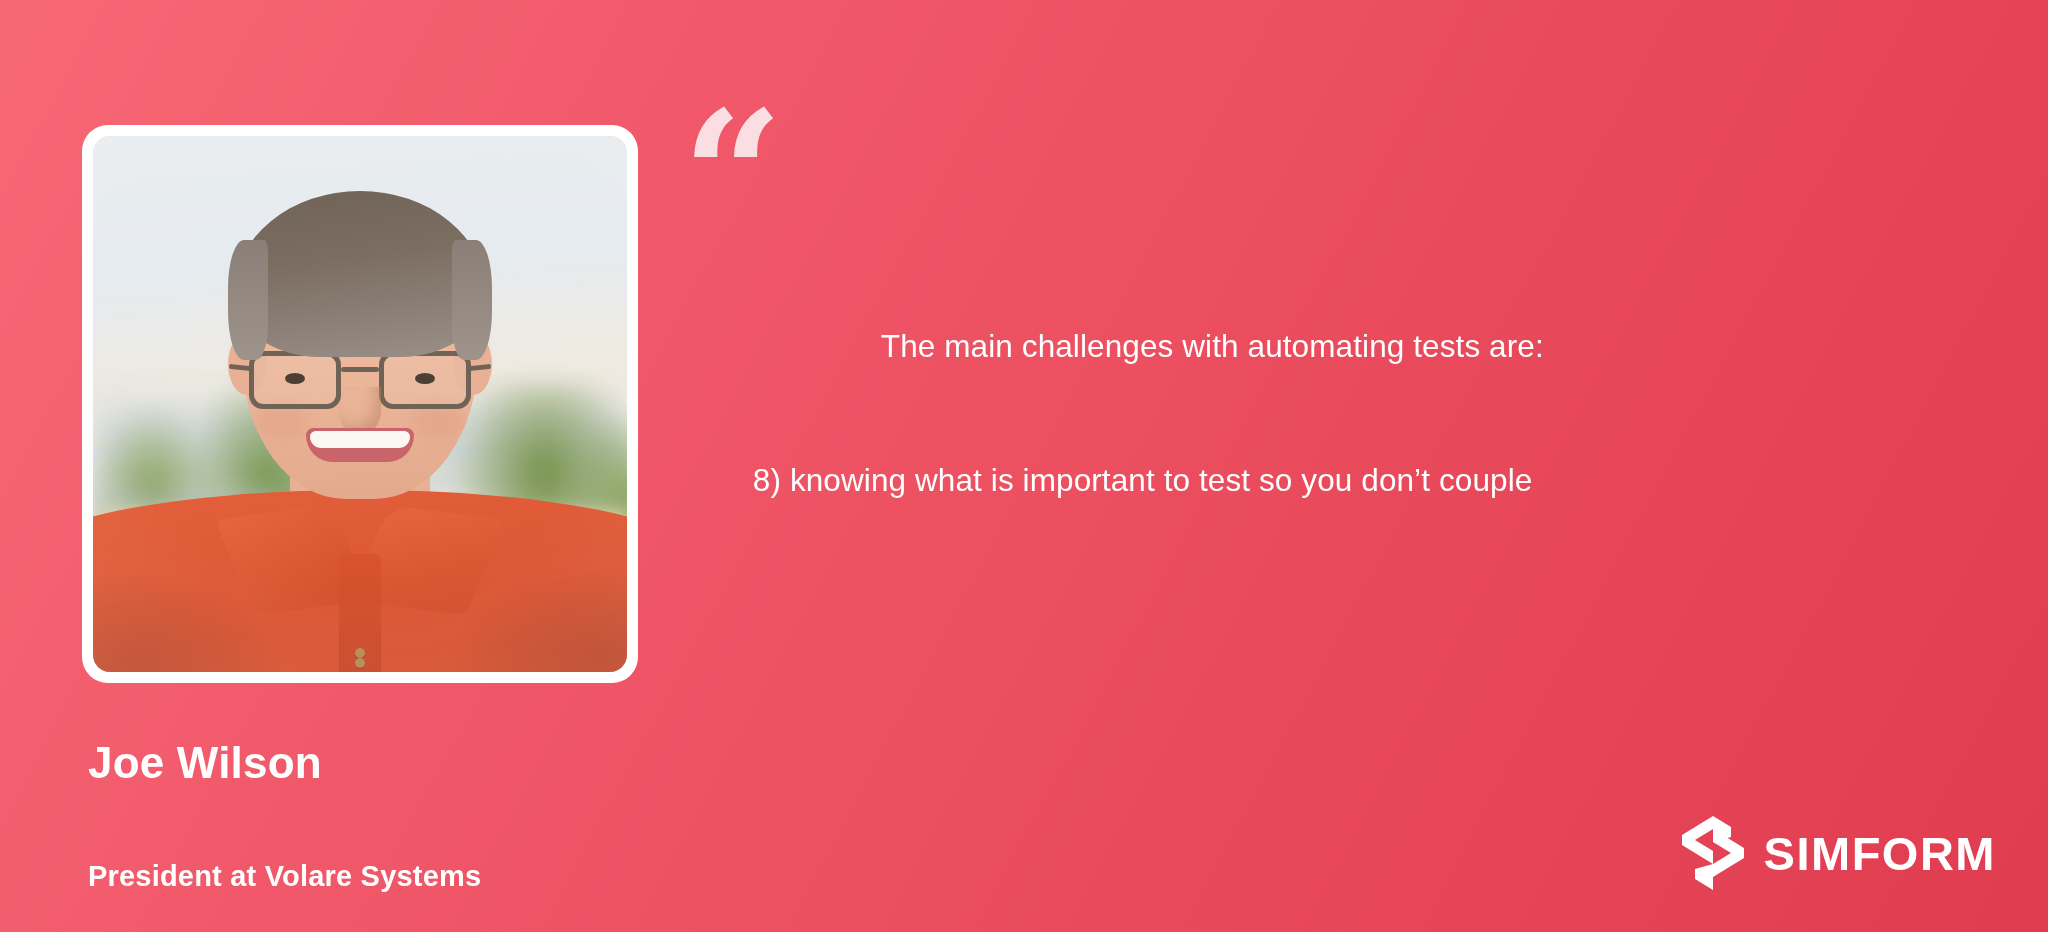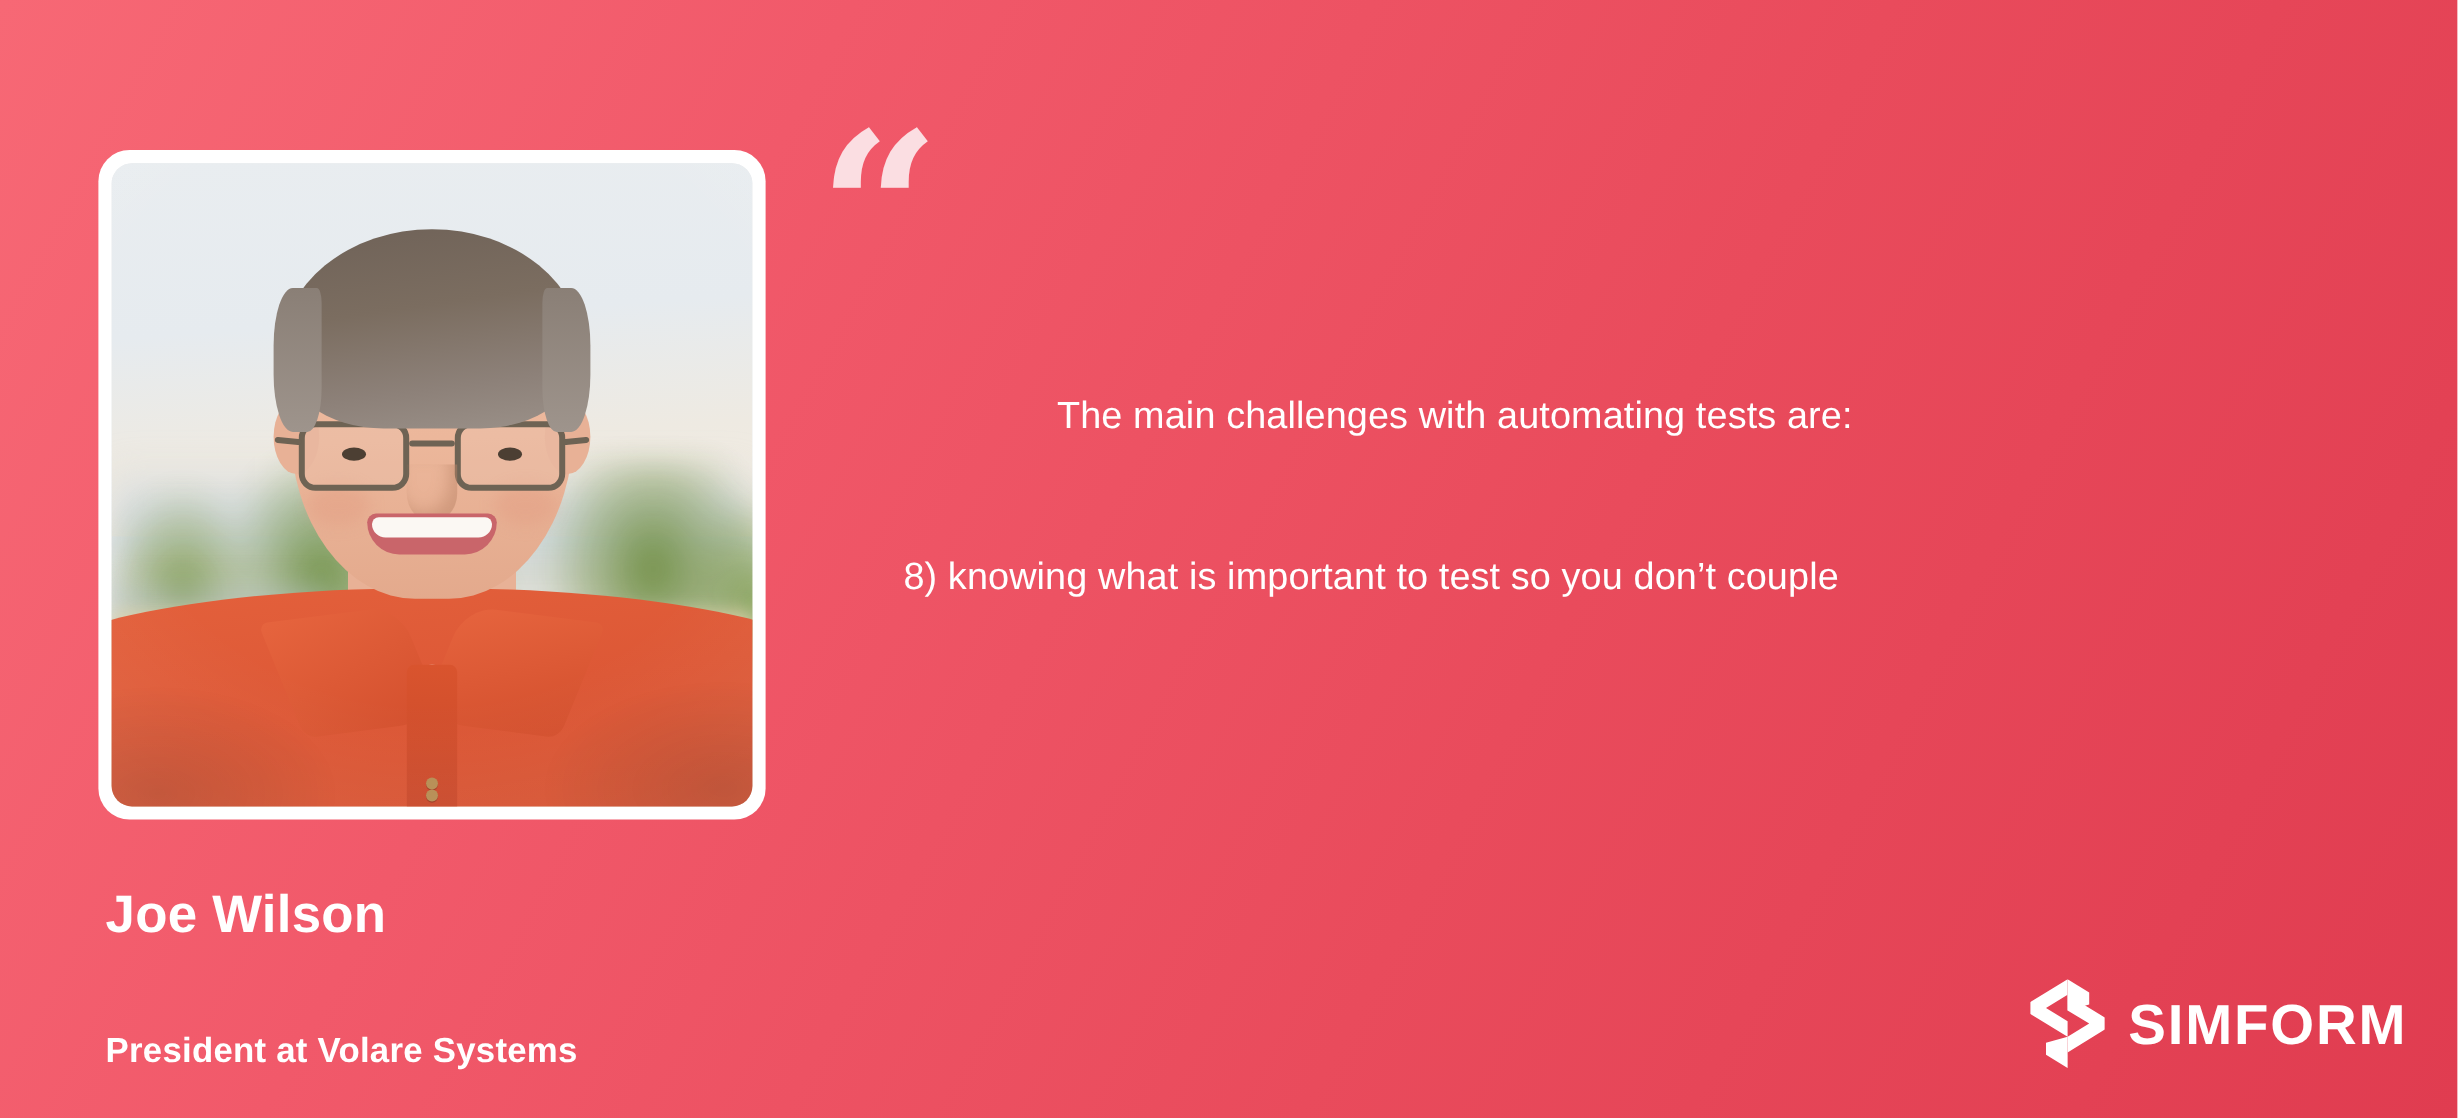--- a/index.html
+++ b/index.html
@@ -288,21 +288,21 @@
     color: #ffffff;
     font-size: 29px;
     font-weight: 700;
     letter-spacing: 0.2px;
     margin-top: 40px;
   }
 
   
   .logo {
     position: absolute;
-    right: 42px;
+    right: 52px;
     bottom: 42px;
     display: flex;
     align-items: center;
     gap: 20px;
   }
   .logo-mark { display: block; }
   .logo-word {
     color: #ffffff;
     font-size: 47px;
     font-weight: 700;

